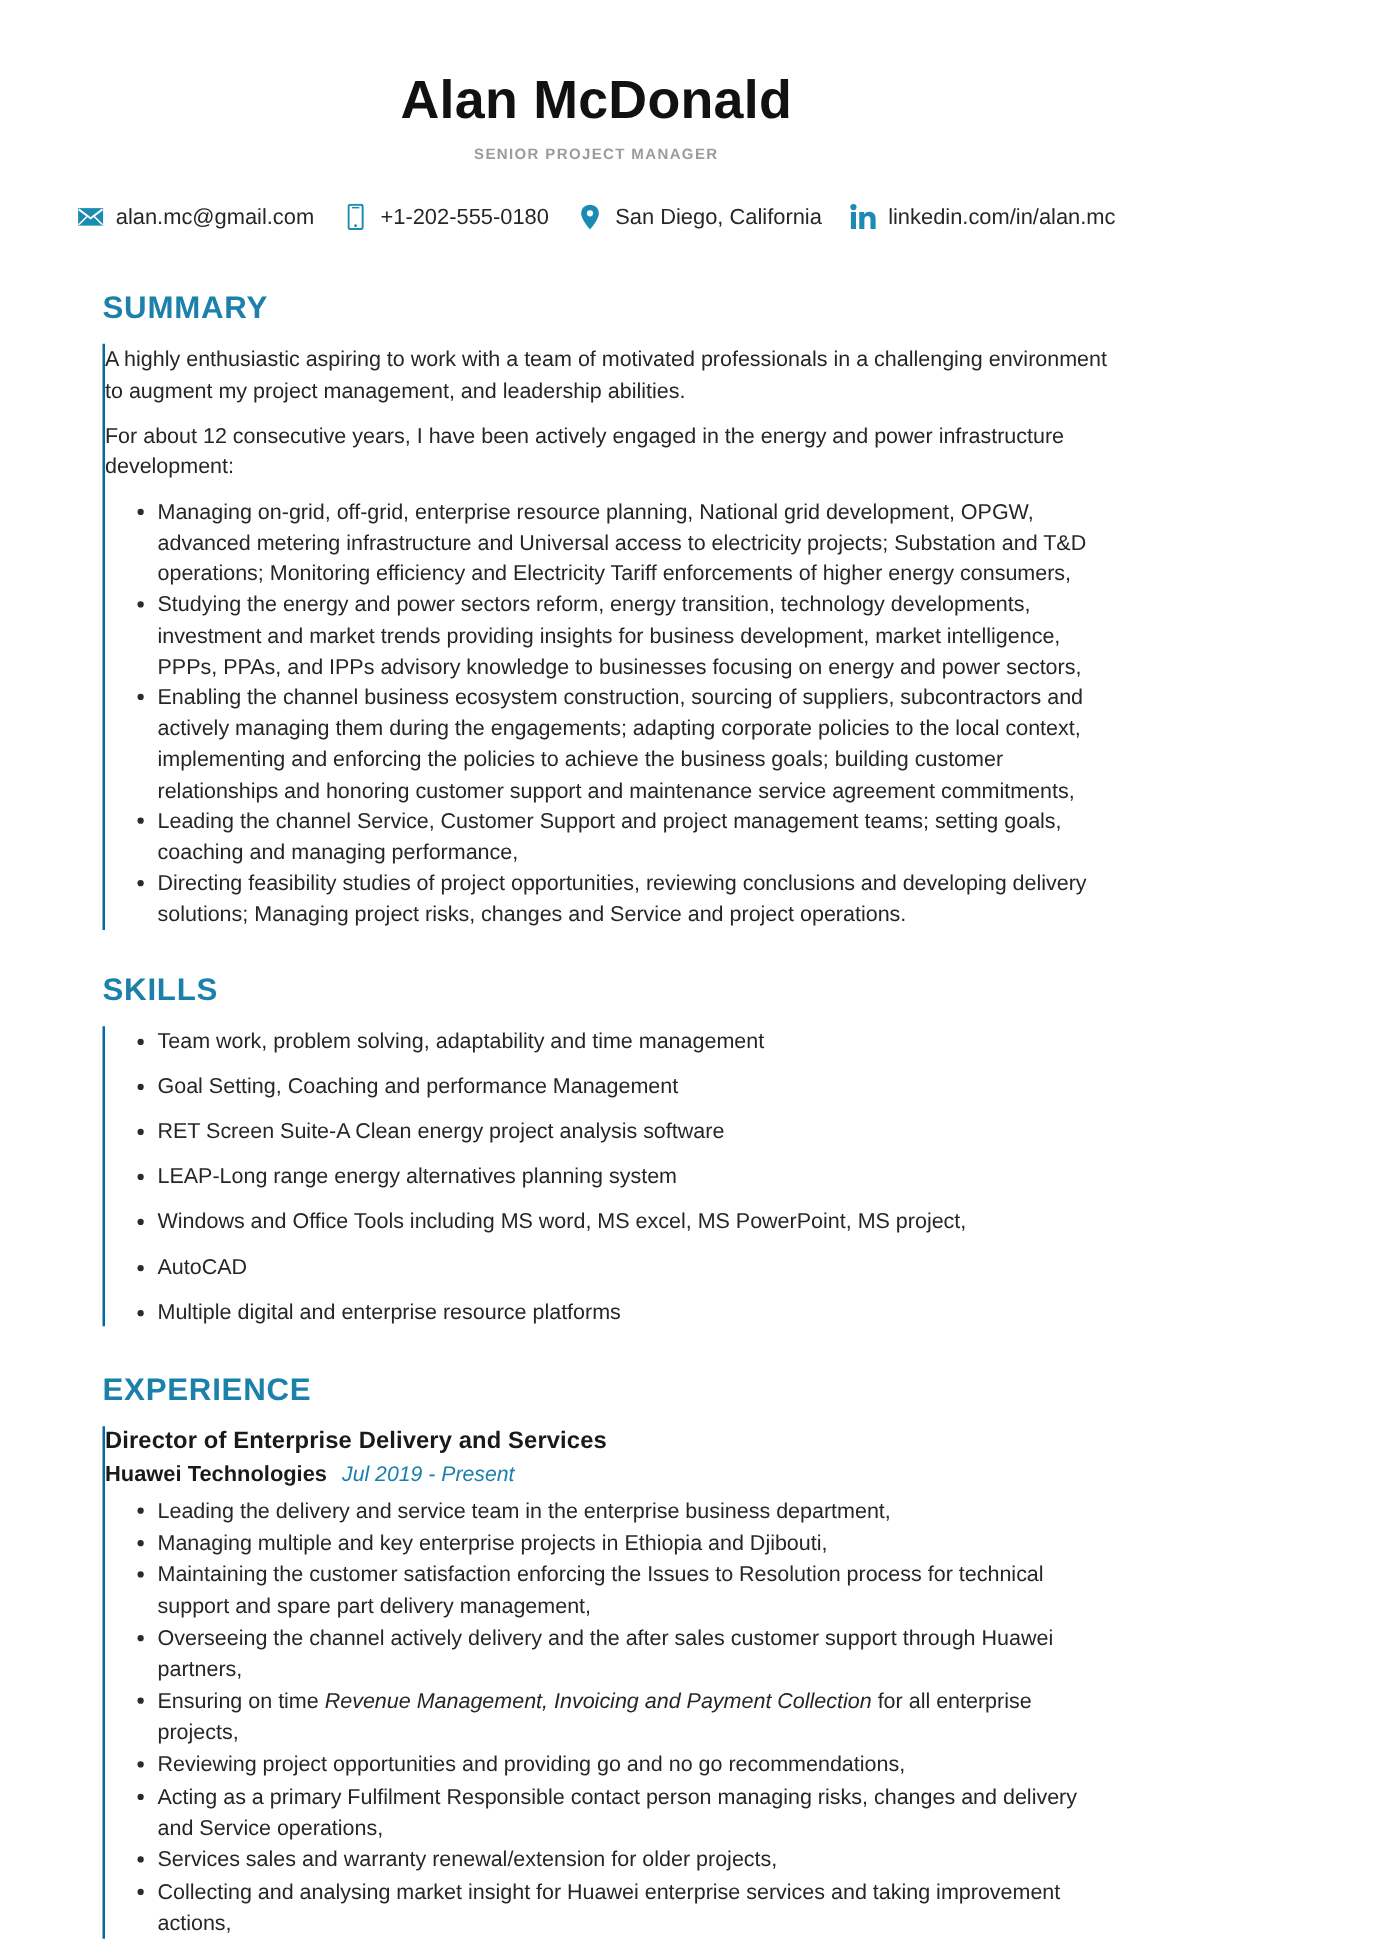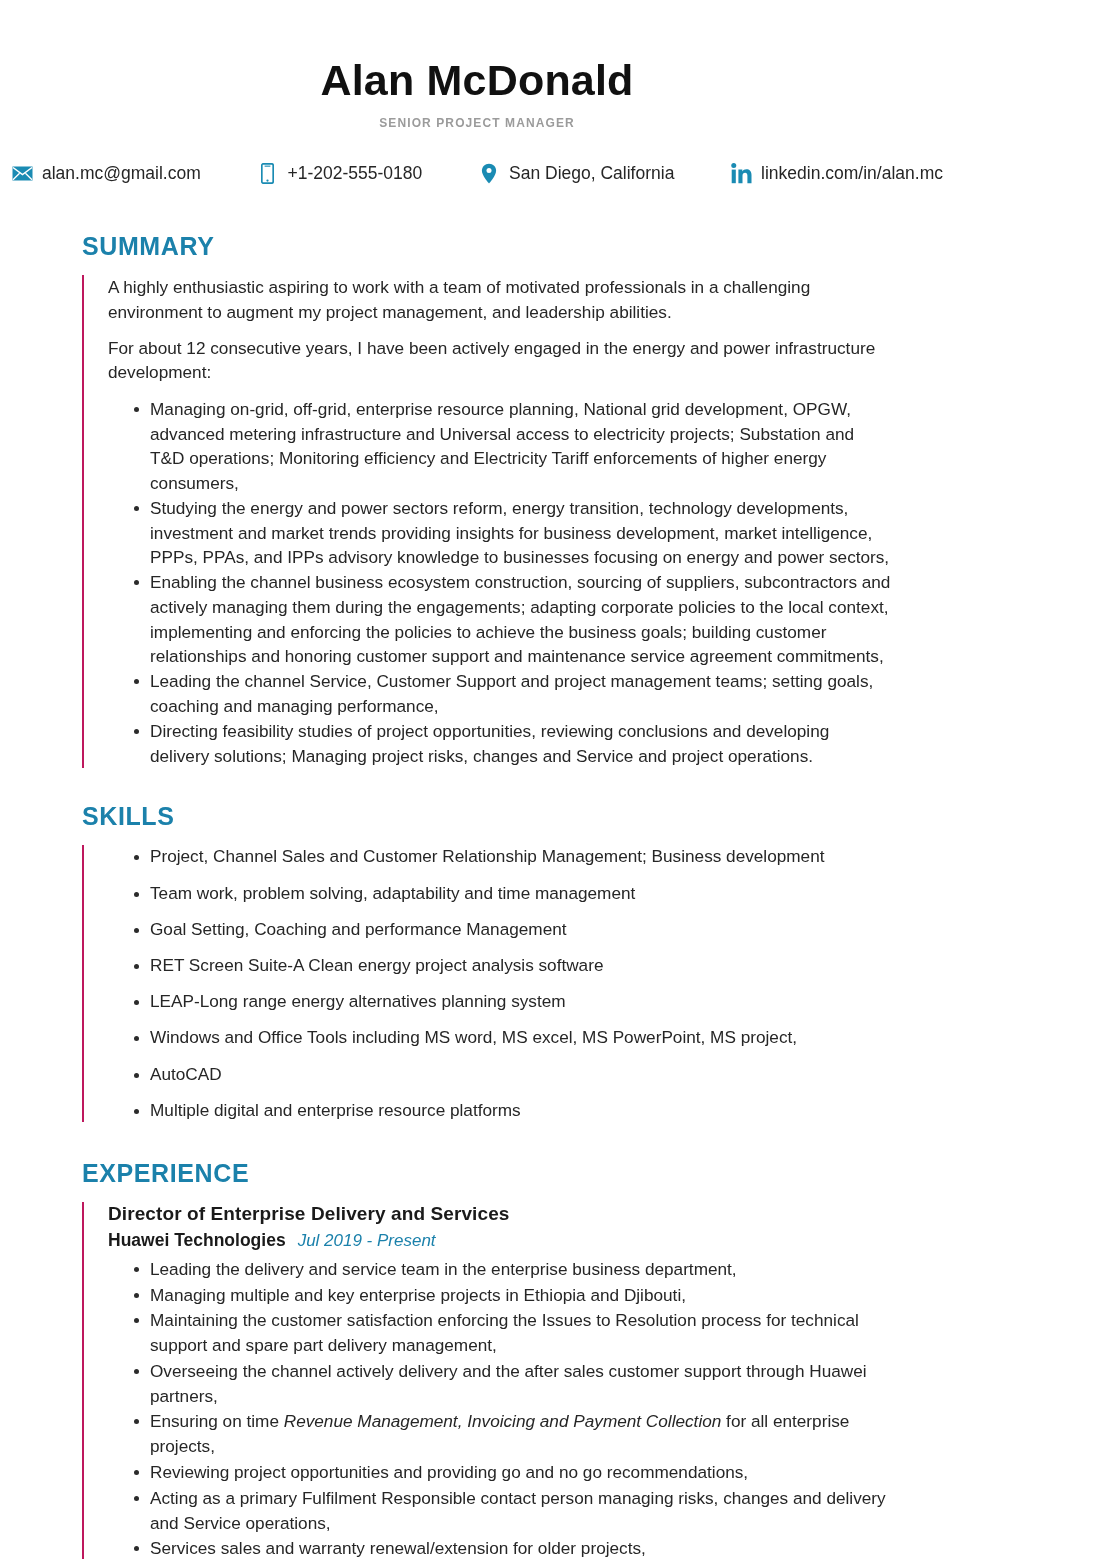--- a/index.html
+++ b/index.html
@@ -40,21 +40,21 @@
     font-size: 12px;
     font-weight: bold;
     letter-spacing: 1.1px;
     color: #9b9b9b;
     text-transform: uppercase;
   }
 
   .contacts {
     margin-top: 32px;
     display: flex;
-    justify-content: space-between;
+    justify-content: center;
     align-items: center;
     gap: 0px;
     flex-wrap: nowrap;
   }
   .contact-item {
     display: flex;
     align-items: center;
     font-size: 17.5px;
     color: #262626;
     white-space: nowrap;
@@ -76,22 +76,21 @@
   .section-title {
     color: #1b81ab;
     font-size: 25px;
     font-weight: bold;
     letter-spacing: 0.6px;
     text-transform: uppercase;
     margin: 0;
     padding: 0 0 0 0;
   }
   .section-body {
-    border-left: 2px solid #be185d;
-    padding-left: 24px;
+    border-left: 2px solid #0369a1;
     margin-top: 14px;
   }
 
   #summary-section { margin-top: 48px; }
   #skills-section  { margin-top: 34px; }
   #experience-section { margin-top: 37px; }
 
   .para {
     font-size: 17.2px;
     line-height: 1.42;
@@ -230,21 +229,20 @@
         <li>Leading the channel Service, Customer Support and project management teams; setting goals, coaching and managing performance,</li>
         <li>Directing feasibility studies of project opportunities, reviewing conclusions and developing delivery solutions; Managing project risks, changes and Service and project operations.</li>
       </ul>
     </div>
   </div>
 
   <div class="section" id="skills-section">
     <div class="section-title">SKILLS</div>
     <div class="section-body">
       <ul class="bullets skills-list">
-        <li>Project, Channel Sales and Customer Relationship Management; Business development</li>
         <li>Team work, problem solving, adaptability and time management</li>
         <li>Goal Setting, Coaching and performance Management</li>
         <li>RET Screen Suite-A Clean energy project analysis software</li>
         <li>LEAP-Long range energy alternatives planning system</li>
         <li>Windows and Office Tools including MS word, MS excel, MS PowerPoint, MS project,</li>
         <li>AutoCAD</li>
         <li>Multiple digital and enterprise resource platforms</li>
       </ul>
     </div>
   </div>

